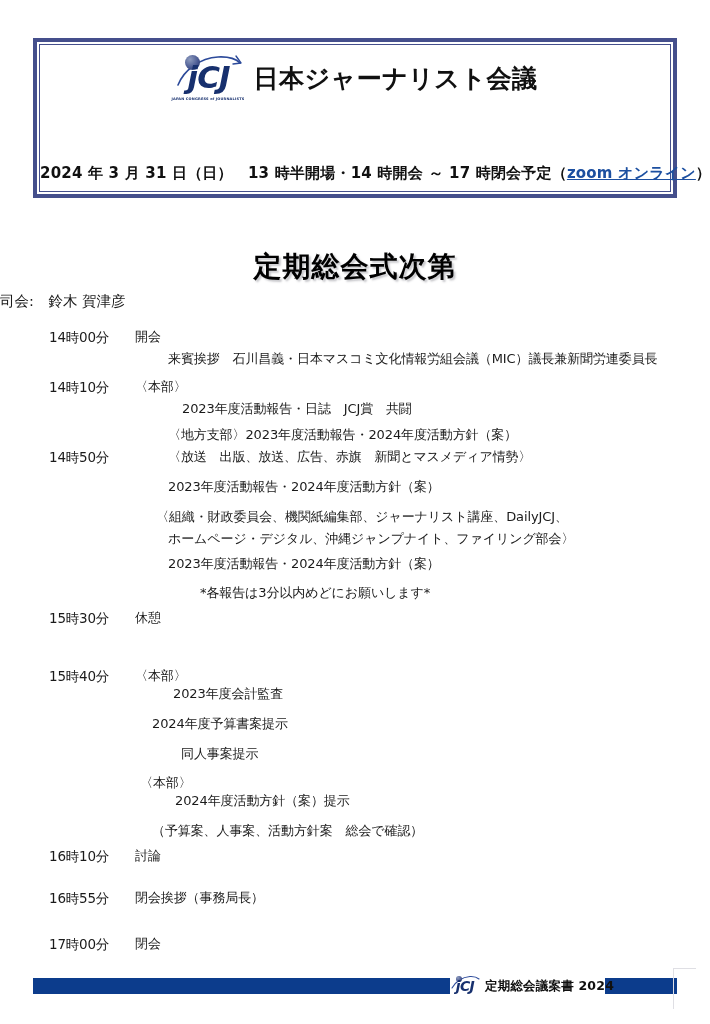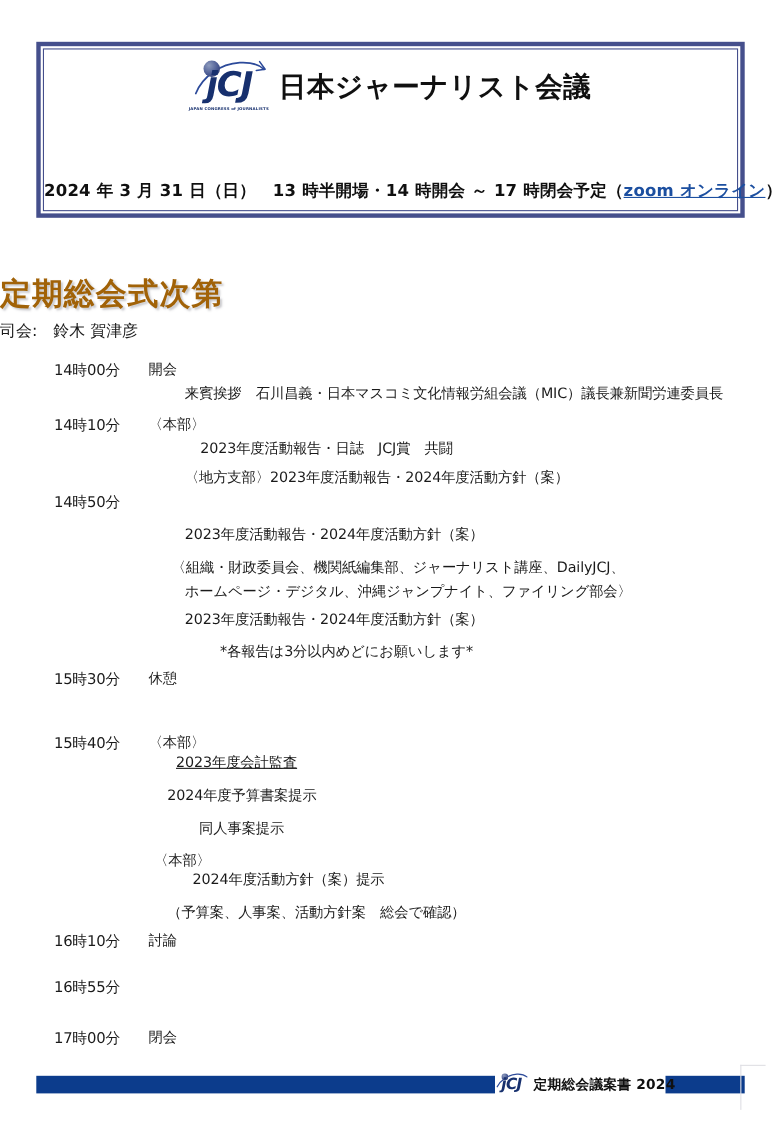--- a/index.html
+++ b/index.html
@@ -144,27 +144,27 @@
     color: #1c4fa0;
     text-decoration: underline;
   }
 
   
   .section-title {
     position: absolute;
     left: 0;
     right: 0;
     top: 250px;
-    text-align: left;
+    text-align: center;
     font-family: "DejaVu Sans", "Liberation Sans", sans-serif;
     font-weight: bold;
     font-size: 28px;
     line-height: 34px;
     letter-spacing: 1px;
-    color: #a16207;
+    color: #000000;
     text-shadow: 2px 2px 2px rgba(130,130,140,0.45);
     white-space: nowrap;
   }
   .section-sub {
     position: absolute;
     left: 0;
     right: 0;
     top: 291px;
     font-family: "DejaVu Sans", "Liberation Sans", sans-serif;
     font-size: 14.5px;
@@ -336,20 +336,21 @@
       <span class="agenda-text" style="margin-left: 135px;">〈本部〉</span>
     </div>
     <div class="agenda-row" style="position: absolute; left: 0px; top: 72px; width: 710px;">
       <span class="agenda-text" style="margin-left: 182px;">2023年度活動報告・日誌　JCJ賞　共闘</span>
     </div>
     <div class="agenda-row" style="position: absolute; left: 0px; top: 98px; width: 710px;">
       <span class="agenda-text" style="margin-left: 168px;">〈地方支部〉2023年度活動報告・2024年度活動方針（案）</span>
     </div>
     <div class="agenda-row" style="position: absolute; left: 0px; top: 120px; width: 710px;">
       <span class="agenda-time">14時50分</span>
+      <span class="agenda-text" style="margin-left: 168px;">〈放送　出版、放送、広告、赤旗　新聞とマスメディア情勢〉</span>
     </div>
     <div class="agenda-row" style="position: absolute; left: 0px; top: 150px; width: 710px;">
       <span class="agenda-text" style="margin-left: 168px;">2023年度活動報告・2024年度活動方針（案）</span>
     </div>
     <div class="agenda-row" style="position: absolute; left: 0px; top: 180px; width: 710px;">
       <span class="agenda-text" style="margin-left: 156px;">〈組織・財政委員会、機関紙編集部、ジャーナリスト講座、DailyJCJ、</span>
     </div>
     <div class="agenda-row" style="position: absolute; left: 0px; top: 202px; width: 710px;">
       <span class="agenda-text" style="margin-left: 168px;">ホームページ・デジタル、沖縄ジャンプナイト、ファイリング部会〉</span>
     </div>
@@ -360,21 +361,21 @@
       <span class="agenda-text" style="margin-left: 200px;">*各報告は3分以内めどにお願いします*</span>
     </div>
     <div class="agenda-row" style="position: absolute; left: 0px; top: 281px; width: 710px;">
       <span class="agenda-time">15時30分</span>
       <span class="agenda-text" style="margin-left: 135px;">休憩</span>
     </div>
     <div class="agenda-row" style="position: absolute; left: 0px; top: 339px; width: 710px;">
       <span class="agenda-time">15時40分</span>
       <span class="agenda-text" style="margin-left: 135px;">〈本部〉</span>
     </div>
-    <div class="agenda-row" style="position: absolute; left: 0px; top: 357px; width: 582px; text-decoration: underline;">
+    <div class="agenda-row" style="position: absolute; left: 13px; top: 357px; width: 582px;">
       <span class="agenda-text" style="margin-left: 160px;">2023年度会計監査</span>
     </div>
     <div class="agenda-row" style="position: absolute; left: 0px; top: 387px; width: 710px;">
       <span class="agenda-text" style="margin-left: 152px;">2024年度予算書案提示</span>
     </div>
     <div class="agenda-row" style="position: absolute; left: 0px; top: 417px; width: 710px; padding-left: 29px;">
       <span class="agenda-text" style="margin-left: 152px;">同人事案提示</span>
     </div>
     <div class="agenda-row" style="position: absolute; left: 0px; top: 446px; width: 710px;">
       <span class="agenda-text" style="margin-left: 140px;">〈本部〉</span>
@@ -384,20 +385,21 @@
     </div>
     <div class="agenda-row" style="position: absolute; left: 0px; top: 494px; width: 710px;">
       <span class="agenda-text" style="margin-left: 152px;">（予算案、人事案、活動方針案　総会で確認）</span>
     </div>
     <div class="agenda-row" style="position: absolute; left: 0px; top: 519px; width: 710px;">
       <span class="agenda-time">16時10分</span>
       <span class="agenda-text" style="margin-left: 135px;">討論</span>
     </div>
     <div class="agenda-row" style="position: absolute; left: 0px; top: 561px; width: 694px;">
       <span class="agenda-time">16時55分</span>
+      <span class="agenda-text" style="margin-left: 135px;">閉会挨拶（事務局長）</span>
     </div>
     <div class="agenda-row" style="position: absolute; left: 0px; top: 607px; width: 710px;">
       <span class="agenda-time">17時00分</span>
       <span class="agenda-text" style="margin-left: 135px;">閉会</span>
     </div>
   </div>
 
 <div class="footer">
   <div class="footer-bar-left"></div>
   <div class="footer-bar-right"></div>

